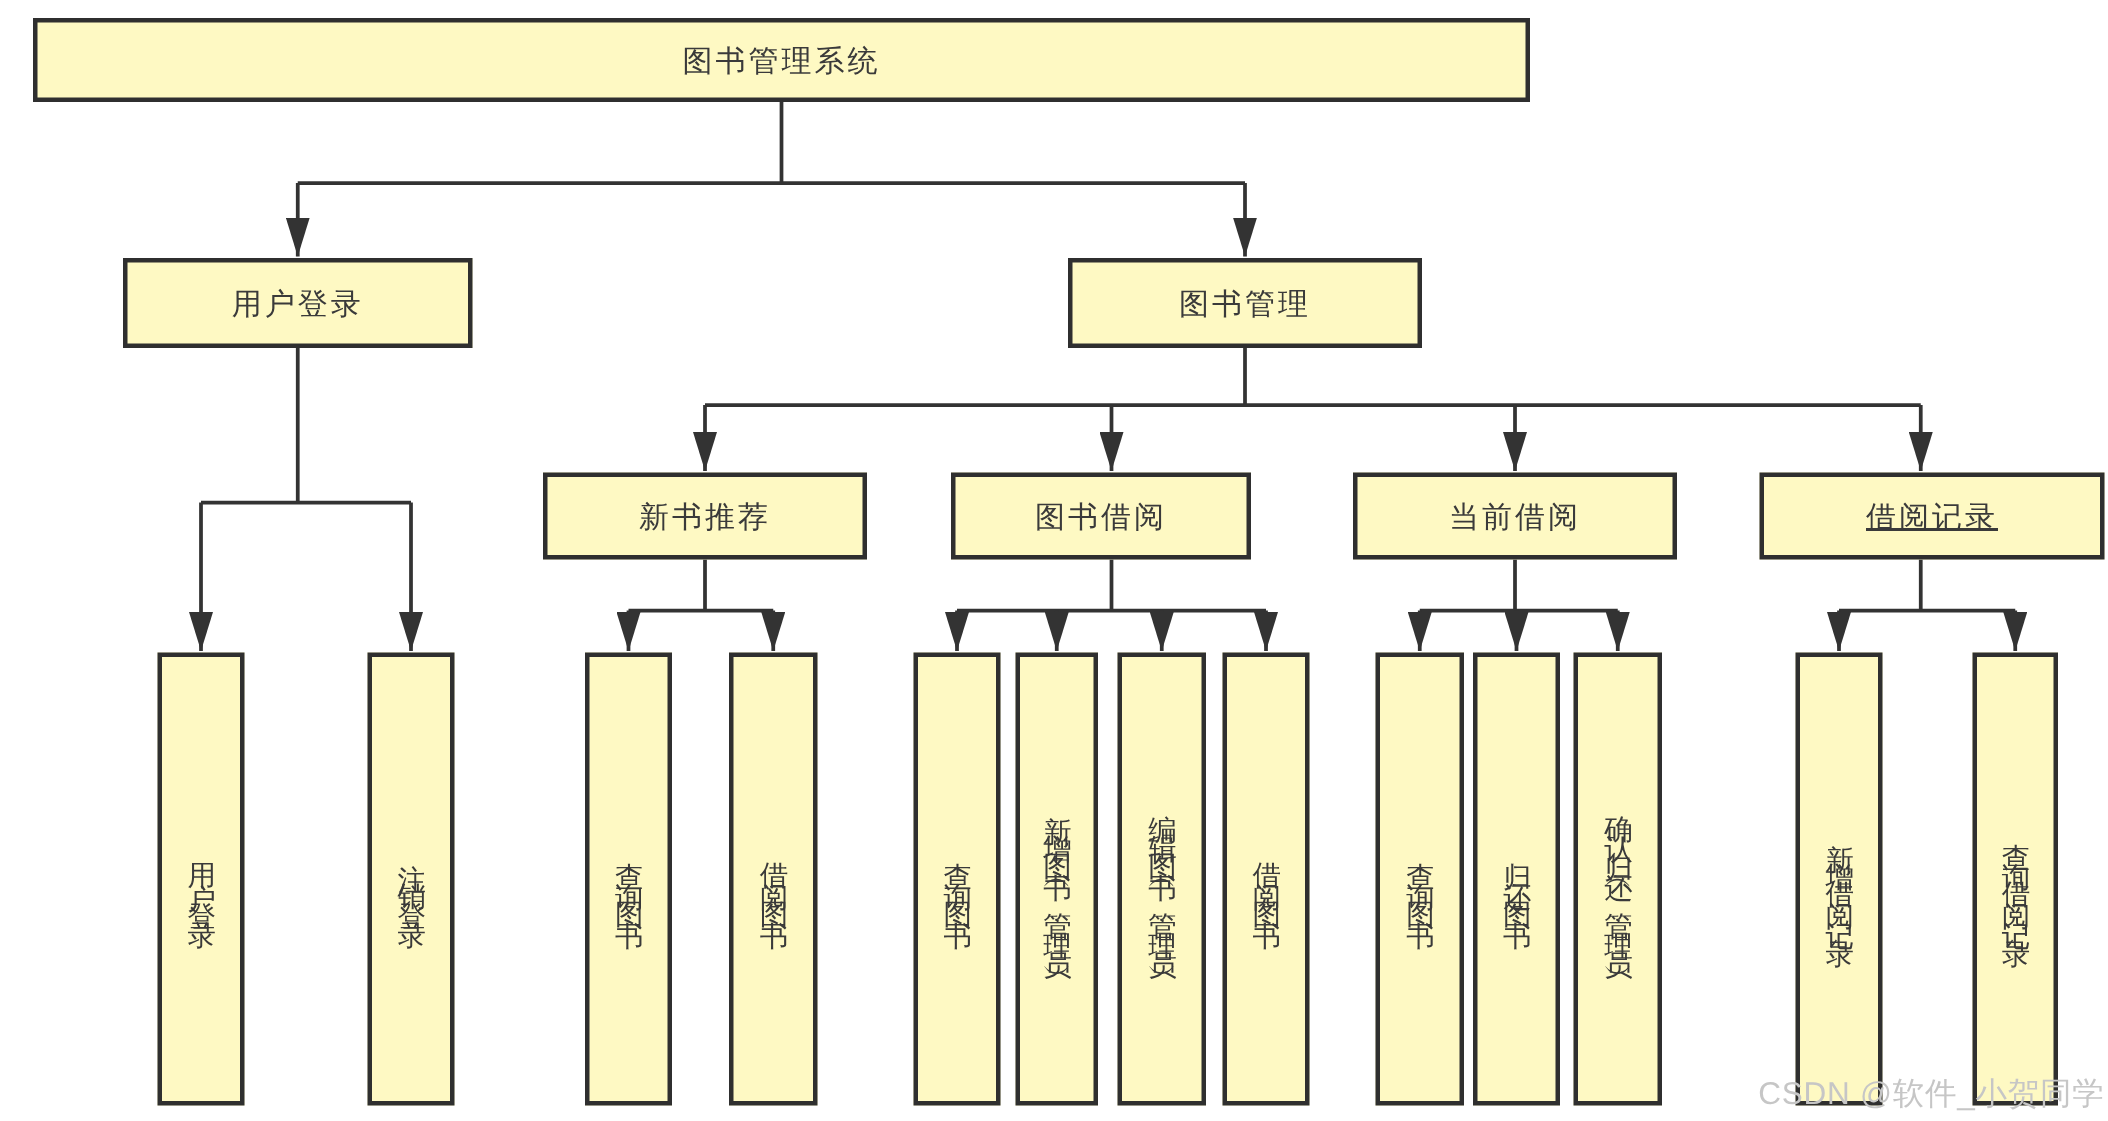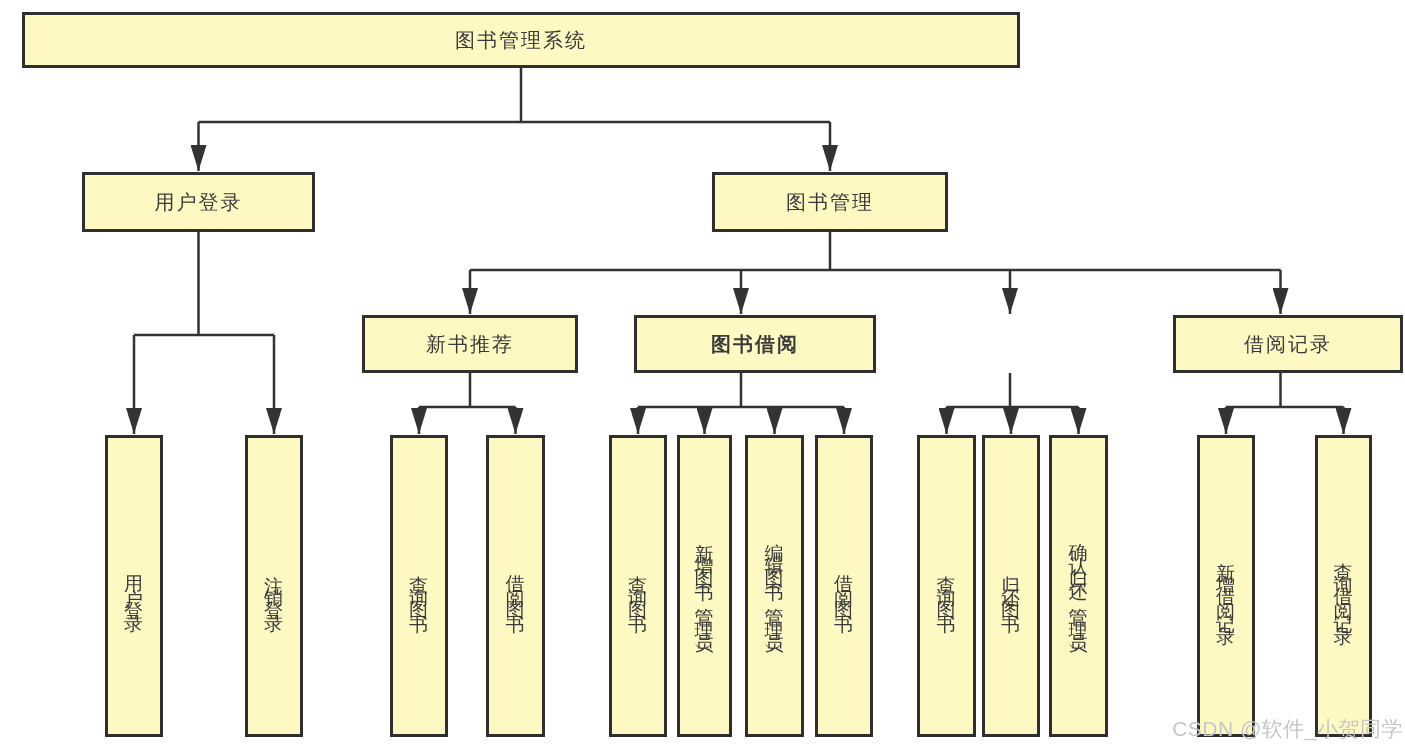--- a/index.html
+++ b/index.html
@@ -84,22 +84,23 @@
     <path class="cline" d="M1226 407 V434" marker-end="url(#ah)"></path>
     <path class="cline" d="M1343.5 407 V434" marker-end="url(#ah)"></path>
   </svg>
 
   <div class="node h" style="left:22px;top:12px;width:998px;height:56px;">图书管理系统</div>
 
   <div class="node h" style="left:82px;top:172px;width:233px;height:60px;">用户登录</div>
   <div class="node h" style="left:712px;top:172px;width:236px;height:60px;">图书管理</div>
 
   <div class="node h" style="left:362px;top:315px;width:216px;height:58px;">新书推荐</div>
-  <div class="node h" style="left:634px;top:315px;width:242px;height:58px;font-weight:bold;">图书借阅</div>
-  <div class="node h" style="left:1173px;top:315px;width:230px;height:58px;">借阅记录</div>
+  <div class="node h" style="left:634px;top:315px;width:200px;height:58px;">图书借阅</div>
+  <div class="node h" style="left:902px;top:315px;width:216px;height:58px;">当前借阅</div>
+  <div class="node h" style="left:1173px;top:315px;width:230px;height:58px;text-decoration:underline;">借阅记录</div>
 
   <div class="node v" style="left:105px;top:435px;width:58px;height:302px;">用户登录</div>
   <div class="node v" style="left:245px;top:435px;width:58px;height:302px;">注销登录</div>
 
   <div class="node v" style="left:390px;top:435px;width:58px;height:302px;">查询图书</div>
   <div class="node v" style="left:486px;top:435px;width:59px;height:302px;">借阅图书</div>
 
   <div class="node v" style="left:609px;top:435px;width:58px;height:302px;">查询图书</div>
   <div class="node v" style="left:677px;top:435px;width:55px;height:302px;">新增图书（管理员）</div>
   <div class="node v" style="left:745px;top:435px;width:59px;height:302px;">编辑图书（管理员）</div>

